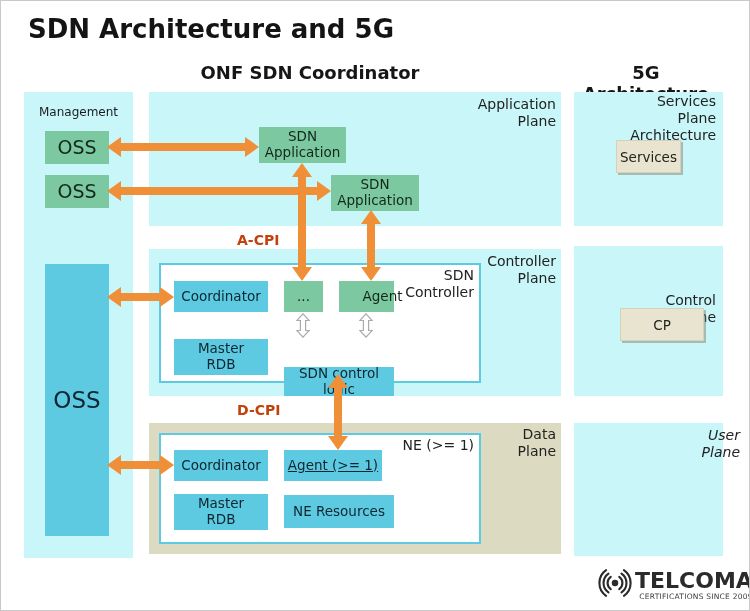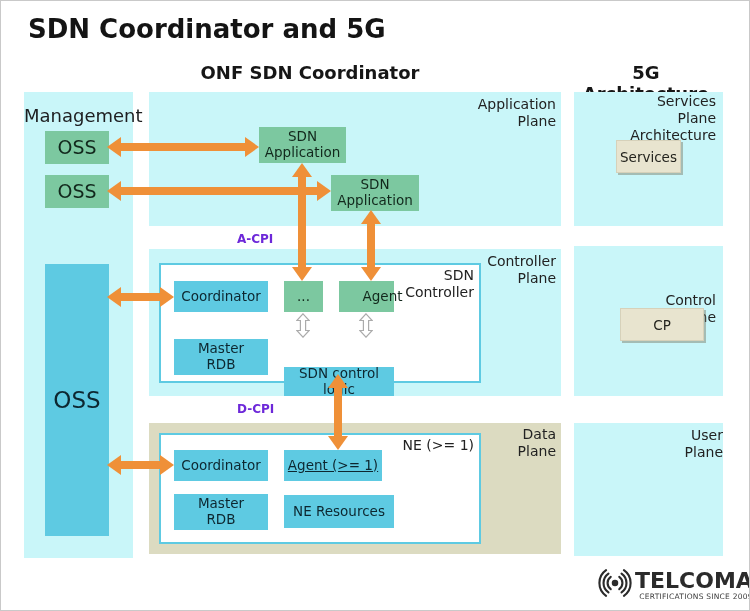--- a/index.html
+++ b/index.html
@@ -20,21 +20,21 @@
   .gbox{background:var(--box-green,#7cc8a0);display:flex;align-items:center;justify-content:center;
         text-align:center;font-size:13.5px;line-height:1.15;color:#12281c;}
   .tbox{background:var(--box-teal,#5ecae2);display:flex;align-items:center;justify-content:center;
         text-align:center;font-size:13.5px;line-height:1.15;color:#0d2730;}
   .tanbox{background:var(--box-tan,#e8e4cf);border:1px solid #d6d1ba;
         box-shadow:2px 2px 0 rgba(120,118,95,.45);
         display:flex;align-items:center;justify-content:center;font-size:13.5px;color:#24241e;}
   .whitebox{background:#ffffff;border:2px solid var(--border-teal,#5ecae2);}
   .oss{font-size:19px;}
   .oss-tall{font-size:23px;}
-  .iface{font-size:12px;font-weight:700;color:#6d28d9;}
+  .iface{font-size:14px;font-weight:700;color:#c2410c;}
   
   .harrow{position:absolute;height:20px;}
   .harrow .shaft{position:absolute;left:11px;right:11px;top:6px;height:8px;background:var(--arrow-orange,#ef9038);}
   .harrow .head-l{position:absolute;left:0;top:0;width:0;height:0;
     border-top:10px solid transparent;border-bottom:10px solid transparent;border-right:14px solid var(--arrow-orange,#ef9038);}
   .harrow .head-r{position:absolute;right:0;top:0;width:0;height:0;
     border-top:10px solid transparent;border-bottom:10px solid transparent;border-left:14px solid var(--arrow-orange,#ef9038);}
   .varrow{position:absolute;width:20px;}
   .varrow .shaft{position:absolute;top:11px;bottom:11px;left:6px;width:8px;background:var(--arrow-orange,#ef9038);}
   .varrow .head-t{position:absolute;top:0;left:0;width:0;height:0;
@@ -45,33 +45,33 @@
   .logo{display:flex;align-items:center;gap:2px;color:#2b2b2b;}
   .logo-text{display:flex;flex-direction:column;align-items:flex-end;line-height:1;}
   .logo-brand{font-size:22px;font-weight:700;letter-spacing:0px;}
   .logo-tagline{font-size:7.5px;letter-spacing:0.25px;margin-top:1px;color:#3a3a3a;}
 </style>
 </head>
 <body>
 
 <div id="canvas">
 
-  <div class="abs page-title" style="left:27px;top:13px;">SDN Coordinator and 5G</div>
+  <div class="abs page-title" style="left:27px;top:13px;">SDN Architecture and 5G</div>
   <div class="abs col-header" style="left:148px;top:61px;width:322px;">ONF SDN Coordinator</div>
   <div class="abs col-header" style="left:567px;top:61px;width:156px;">5G Architecture</div>
 
   <div class="abs panel" style="left:23px;top:91px;width:109px;height:466px;"></div>
   <div class="abs panel" style="left:148px;top:91px;width:412px;height:134px;"></div>
   <div class="abs panel" style="left:148px;top:248px;width:412px;height:147px;"></div>
   <div class="abs panel-tan" style="left:148px;top:422px;width:412px;height:131px;"></div>
   <div class="abs panel" style="left:573px;top:91px;width:149px;height:134px;"></div>
   <div class="abs panel" style="left:573px;top:245px;width:149px;height:150px;"></div>
   <div class="abs panel" style="left:573px;top:422px;width:149px;height:133px;"></div>
 
-  <div class="abs" style="left:23px;top:104px;width:109px;text-align:center;font-size:18px;">Management</div>
+  <div class="abs" style="left:23px;top:104px;width:109px;text-align:center;font-size:12px;">Management</div>
   <div class="abs gbox oss" style="left:44px;top:130px;width:64px;height:33px;">OSS</div>
   <div class="abs gbox oss" style="left:44px;top:174px;width:64px;height:33px;">OSS</div>
   <div class="abs tbox oss-tall" style="left:44px;top:263px;width:64px;height:272px;">OSS</div>
 
   <div class="abs plane-label pre" style="left:425px;top:95px;width:130px;">Application
 Plane</div>
   <div class="abs gbox pre" style="left:258px;top:126px;width:87px;height:36px;">SDN
 Application</div>
   <div class="abs gbox pre" style="left:330px;top:174px;width:88px;height:36px;">SDN
 Application</div>
@@ -113,21 +113,21 @@
 RDB</div>
   <div class="abs tbox" style="left:283px;top:494px;width:110px;height:33px;">NE Resources</div>
 
   <div class="abs plane-label pre" style="left:590px;top:92px;width:125px;">Services
 Plane
 Architecture</div>
   <div class="abs tanbox" style="left:615px;top:139px;width:65px;height:33px;">Services</div>
   <div class="abs plane-label pre" style="left:590px;top:251px;width:125px;margin-top:40px;">Control
 Plane</div>
   <div class="abs tanbox" style="left:619px;top:307px;width:84px;height:33px;">CP</div>
-  <div class="abs plane-label pre" style="left:597px;top:426px;width:125px;">User
+  <div class="abs plane-label pre" style="left:614px;top:426px;width:125px;font-style:italic;">User
 Plane</div>
 
   <div class="harrow" style="left:106px;top:136px;width:152px;">
     <div class="head-l"></div>
       <div class="shaft"></div>
       <div class="head-r"></div>
   </div>
   <div class="harrow" style="left:106px;top:180px;width:224px;">
     <div class="head-l"></div>
       <div class="shaft"></div>

